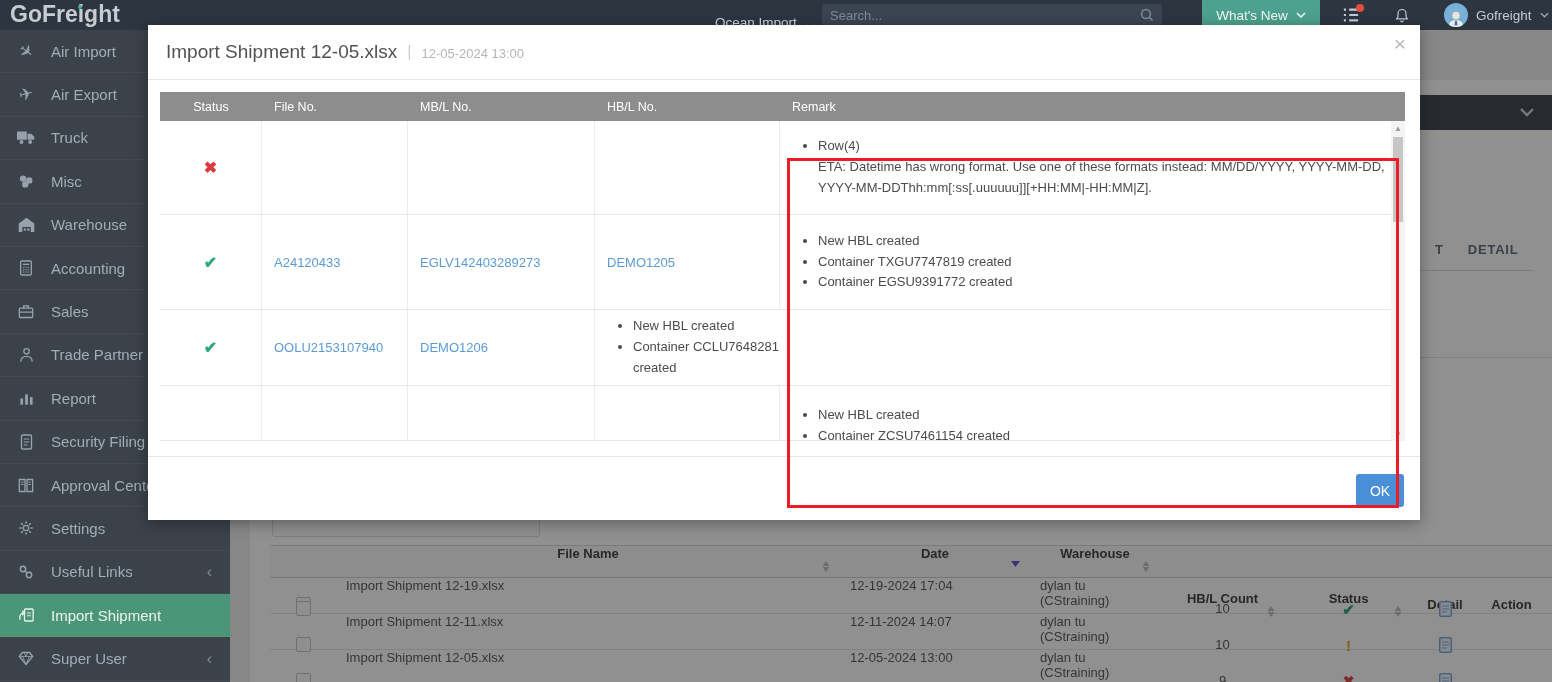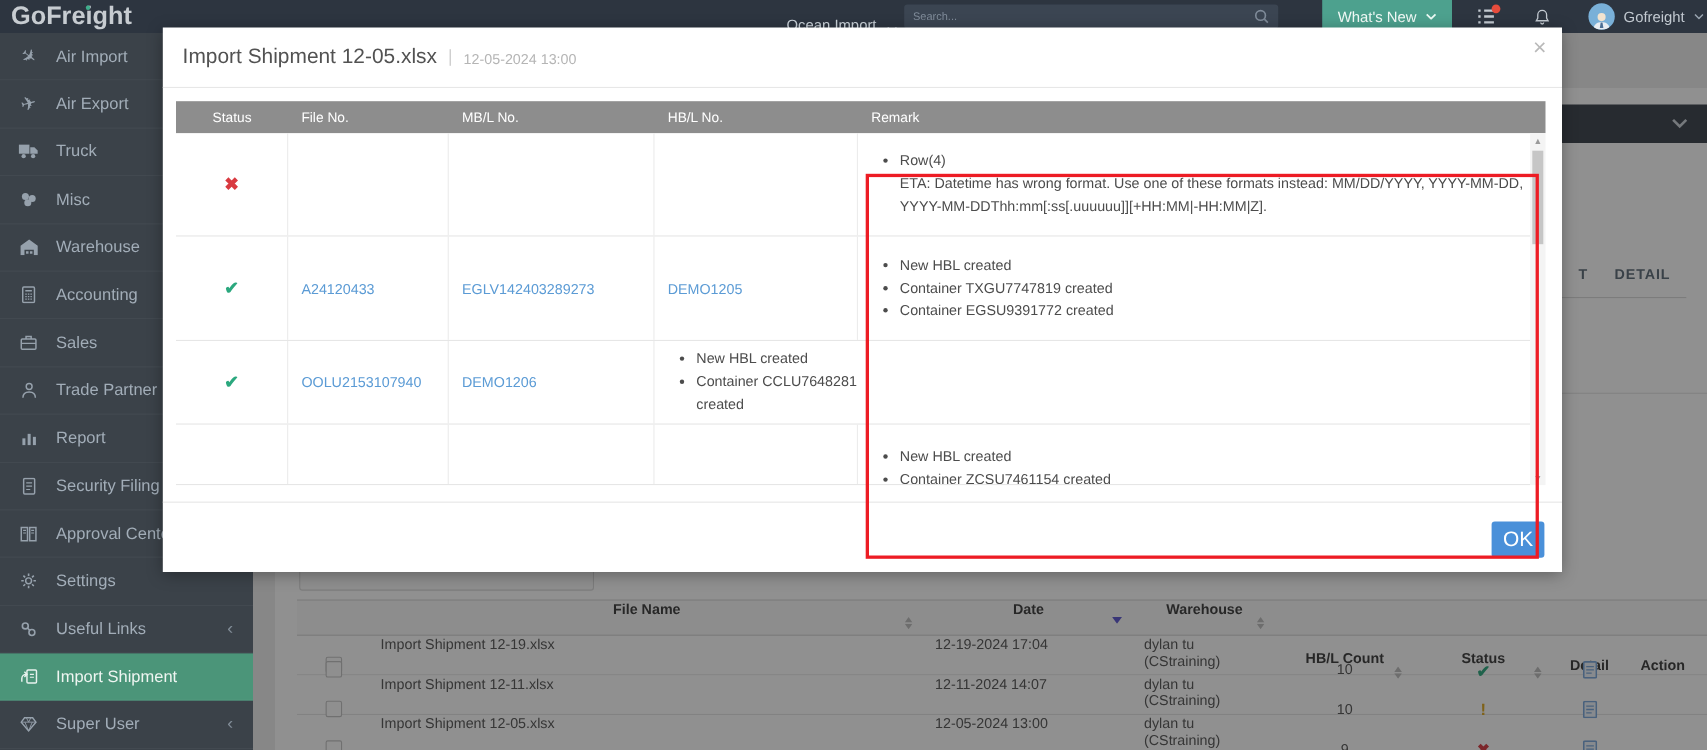--- a/index.html
+++ b/index.html
@@ -5,21 +5,21 @@
   * { box-sizing: border-box; margin: 0; padding: 0; }
   html,body { width:1552px; height:682px; overflow:hidden; font-family:"Liberation Sans", sans-serif; }
   .app { position:relative; width:1552px; height:682px; background:#efefef; overflow:hidden;text-decoration:underline; }
 
   
   .topbar { position:absolute; left:0; top:0; width:1552px; height:30px; background:#2d3540; z-index:5; }
   .logo { position:absolute; left:10px; top:1px; font-size:23px; font-weight:700; color:#c7ccd1; letter-spacing:0; }
   .logo-dot { position:absolute; left:68px; top:4px; width:4px; height:4px; border-radius:50%; background:#3fae8c; }
   .module-sel { position:absolute; left:715px; top:0; height:30px; display:flex; align-items:flex-end; gap:9px; color:#cdd5dc; font-size:13.5px; cursor:pointer; }
   .searchbox { position:absolute; left:822px; top:4px; width:340px; height:22px; background:#3b4552; border-radius:3px; display:flex; align-items:center; }
-  .searchbox input { flex:1; background:transparent; border:none; outline:none; color:#aeb8c4; font-size:10px; padding:0 8px; font-family:"Liberation Sans",sans-serif; }
+  .searchbox input { flex:1; background:transparent; border:none; outline:none; color:#aeb8c4; font-size:13px; padding:0 8px; font-family:"Liberation Sans",sans-serif; }
   .searchbox input::placeholder { color:#7f8b99; }
   .whatsnew { position:absolute; left:1202px; top:0; width:118px; height:30px; background:#4da18e; color:#f2faf7; font-size:13.5px; display:flex; align-items:center; justify-content:center; gap:8px; cursor:pointer; }
   .hicon { position:absolute; top:0; height:30px; display:flex; align-items:center; cursor:pointer; color:#c3cad1; }
   .hicon-list { left:1342px; }
   .reddot { position:absolute; left:1356px; top:4px; width:8px; height:8px; border-radius:50%; background:#e74c3c; }
   .hicon-bell { left:1394px; }
   .usermenu { position:absolute; left:1444px; top:0; height:30px; display:flex; align-items:center; gap:8px; cursor:pointer; }
   .avatar { width:24px; height:24px; border-radius:50%; background:#79b0d8; display:flex; align-items:flex-end; justify-content:center; overflow:hidden; }
   .username { color:#c3cad1; font-size:13.5px; }
 
@@ -85,21 +85,21 @@
 
   
   .mscroll { position:absolute; right:0; top:29px; width:14px; height:320px; background:#f4f4f4; }
   .mscroll .arrow { position:absolute; left:0; width:14px; height:14px; display:flex; align-items:center; justify-content:center; color:#9a9a9a; font-size:8px; cursor:pointer; }
   .arrow.up { top:0; } .arrow.down { bottom:0; }
   .mthumb { position:absolute; left:2px; top:16px; width:10px; height:85px; background:#c6c6c6; cursor:pointer; }
 
   .red-rect { position:absolute; left:627px; top:66px; width:612px; height:350px; border:3px solid #ed1c24; z-index:3; pointer-events:none; }
 
   .m-footer-line { position:absolute; left:0; top:431px; width:100%; border-top:1px solid #e6e6e6; }
-  .ok-btn { position:absolute; right:16px; top:449px; width:48px; height:33px; background:#4a90d9; color:#fff; font-size:19px; border:none; border-radius:3px; display:flex; align-items:center; justify-content:center; cursor:pointer; }
+  .ok-btn { position:absolute; right:16px; top:449px; width:48px; height:33px; background:#4a90d9; color:#fff; font-size:14px; border:none; border-radius:3px; display:flex; align-items:center; justify-content:center; cursor:pointer; }
 
   svg { display:block; }
 </style>
 </head>
 <body>
 
 <div class="app">
 
   <div class="topbar">
     <div class="logo">

